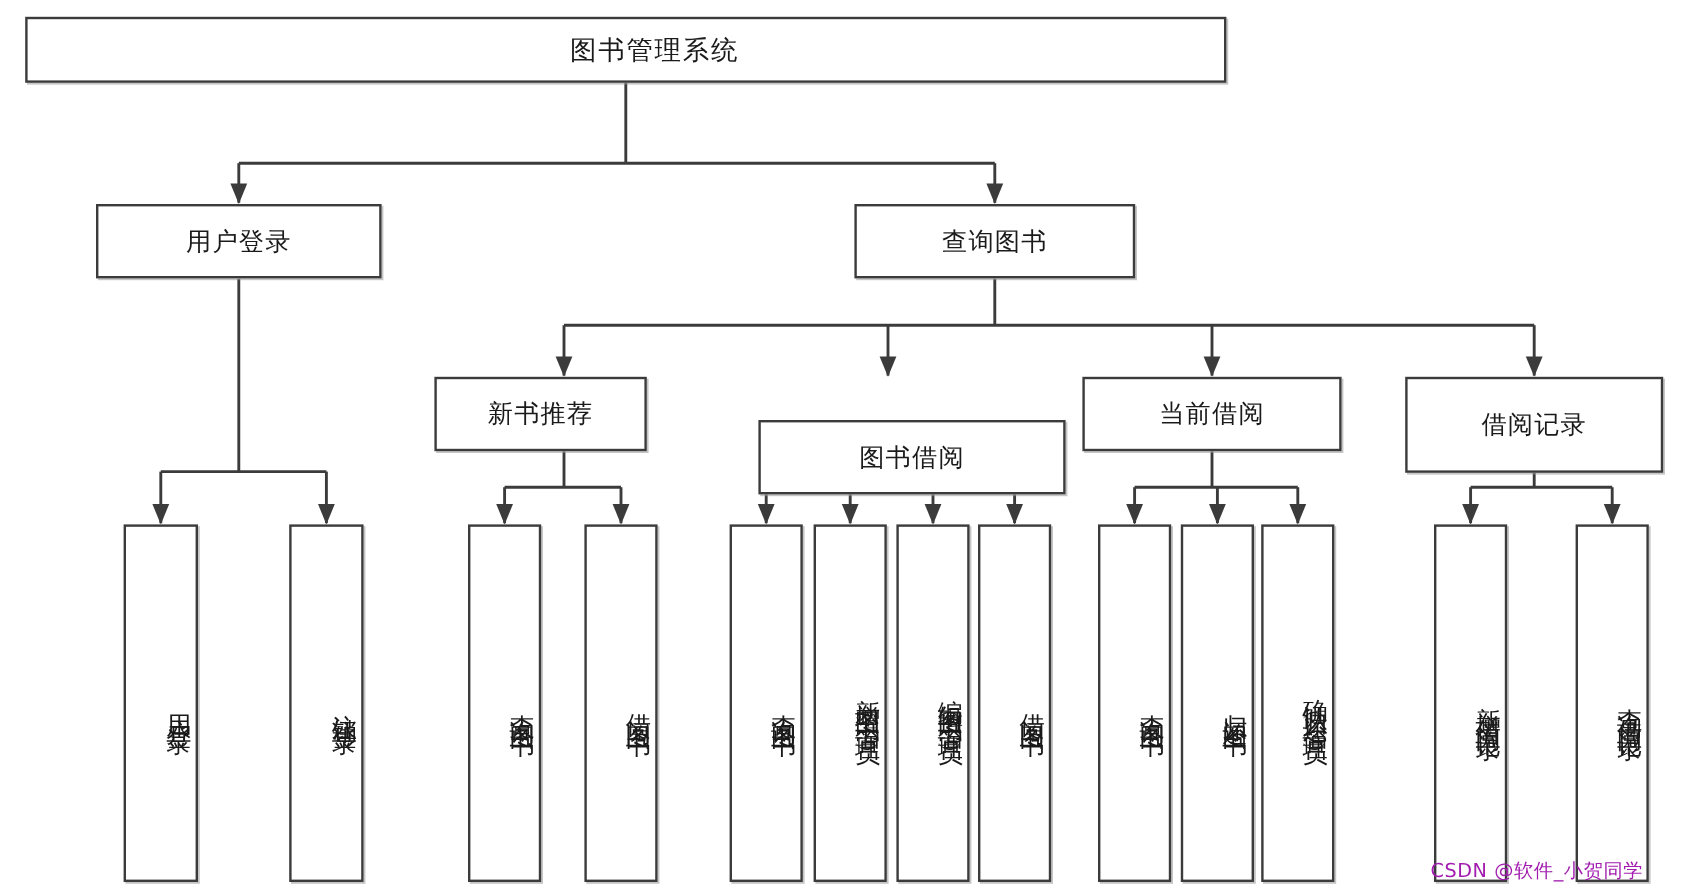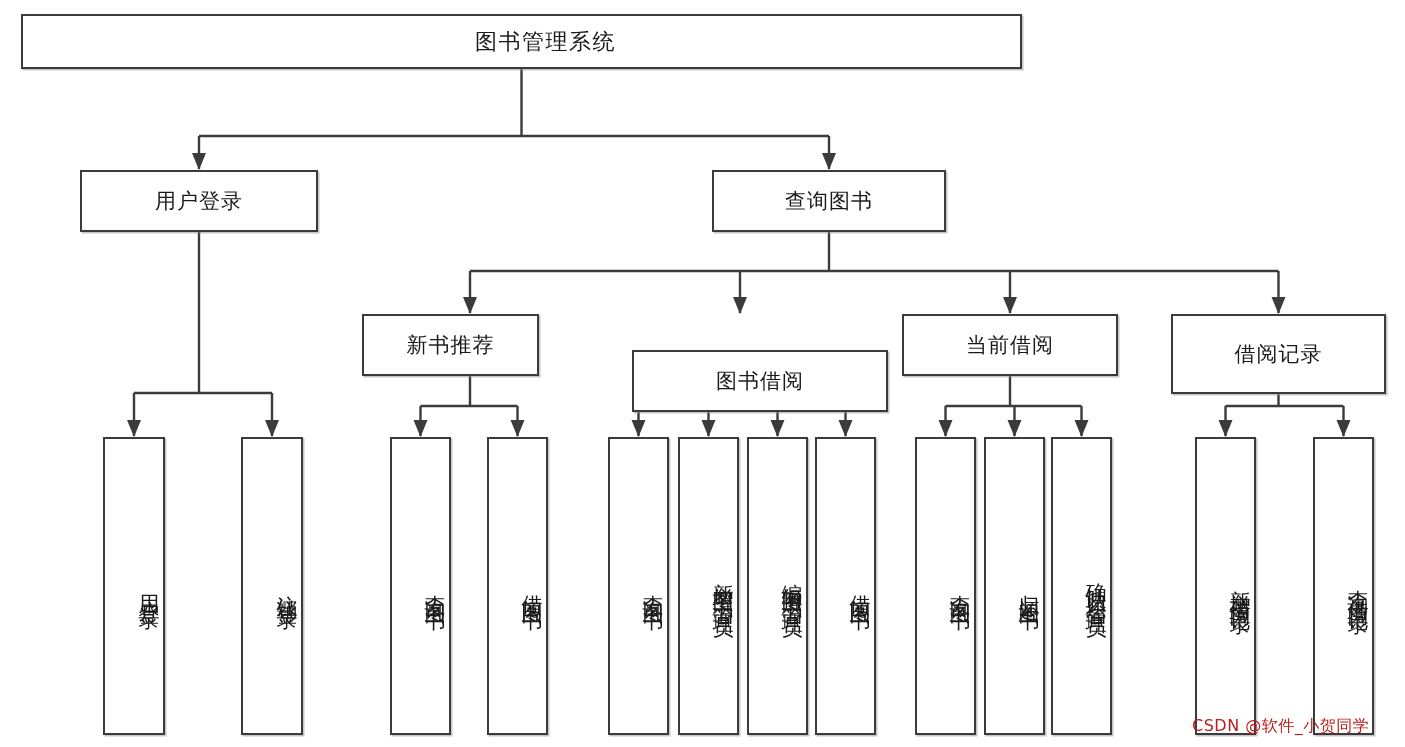--- a/index.html
+++ b/index.html
@@ -24,21 +24,21 @@
     text-orientation:upright;
     font-size:21px;
     letter-spacing:5px;
     padding-top:4px;
     align-items:flex-start;
     justify-content:center;
   }
   .node .label{display:block;white-space:nowrap;}
   .watermark{
     position:absolute;
-    color:#b91c1c;
+    color:#a21caf;
     font-size:16px;
     letter-spacing:0.5px;
     white-space:nowrap;
     user-select:none;
   }
 </style>
 </head>
 <body>
 
 <div id="diagram-root">

